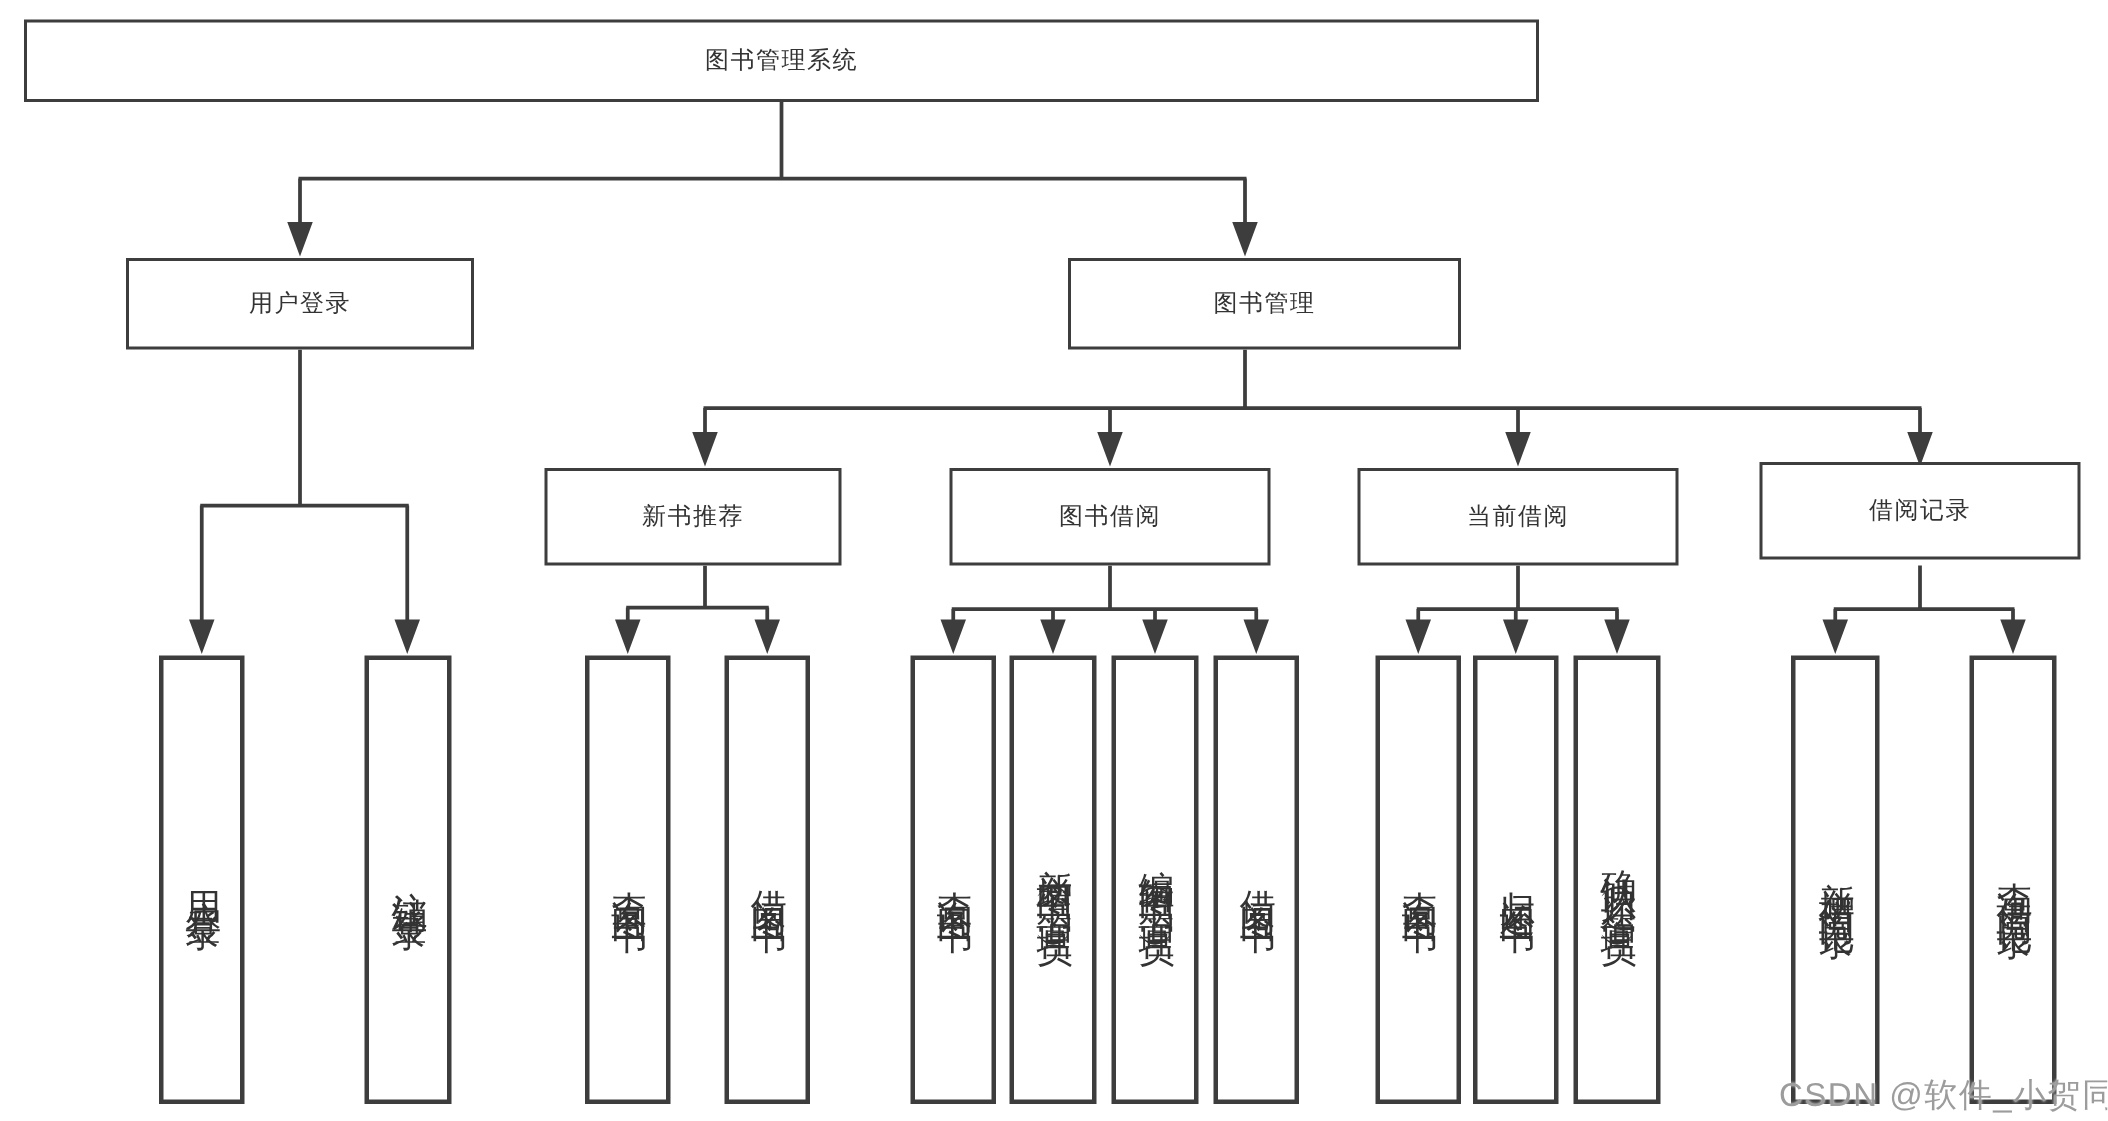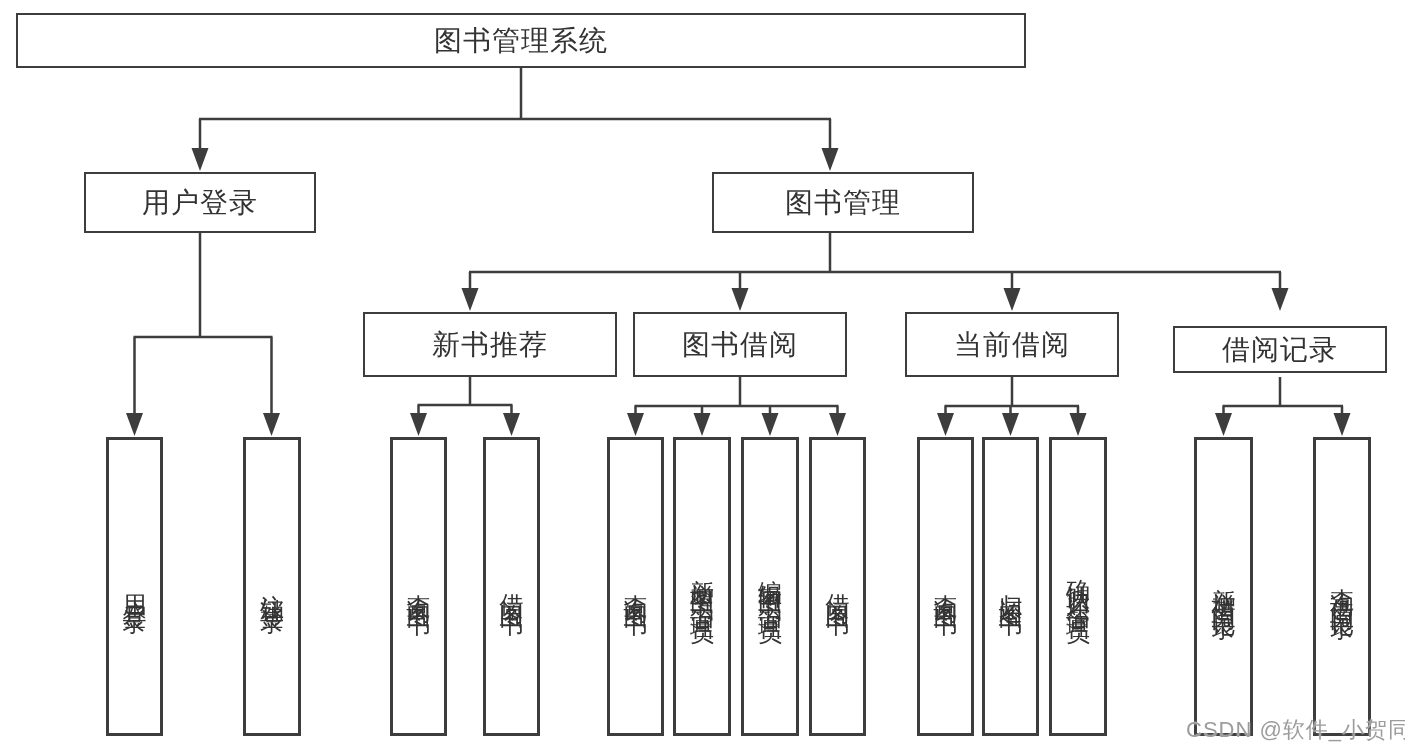--- a/index.html
+++ b/index.html
@@ -15,21 +15,21 @@
   .wires { position: absolute; left: 0; top: 0; }
   .node {
     position: absolute;
     box-sizing: border-box;
     background: #ffffff;
     border: 2px solid #3d3d3d;
     display: flex;
     align-items: center;
     justify-content: center;
     color: #333333;
-    font-size: 28px;
+    font-size: 16px;
     letter-spacing: 1px;
     text-align: center;
   }
   .leaf {
     border-width: 3px;
     font-size: 24px;
   }
   .leaf .vtext {
     writing-mode: vertical-rl;
     text-orientation: mixed;
@@ -113,30 +113,30 @@
     <span>图书管理系统</span>
   </div>
 
   <div class="node" style="left:84px; top:172px; width:232px; height:61px;">
     <span>用户登录</span>
   </div>
   <div class="node" style="left:712px; top:172px; width:262px; height:61px;">
     <span>图书管理</span>
   </div>
 
-  <div class="node" style="left:363px; top:312px; width:254px; height:65px;">
+  <div class="node" style="left:363px; top:312px; width:198px; height:65px;">
     <span>新书推荐</span>
   </div>
   <div class="node" style="left:633px; top:312px; width:214px; height:65px;text-align:center;">
     <span>图书借阅</span>
   </div>
   <div class="node" style="left:905px; top:312px; width:214px; height:65px;text-align:center;">
     <span>当前借阅</span>
   </div>
-  <div class="node" style="left:1173px; top:326px; width:214px; height:47px;font-family:Liberation Serif, serif;">
+  <div class="node" style="left:1173px; top:308px; width:214px; height:65px;font-family:Liberation Serif, serif;">
     <span>借阅记录</span>
   </div>
 
   <div class="node leaf" style="left:106px; top:437px; width:57px; height:299px;">
     <span class="vtext">用户登录</span>
   </div>
   <div class="node leaf" style="left:243px; top:437px; width:58px; height:299px;">
     <span class="vtext">注销登录</span>
   </div>
 

